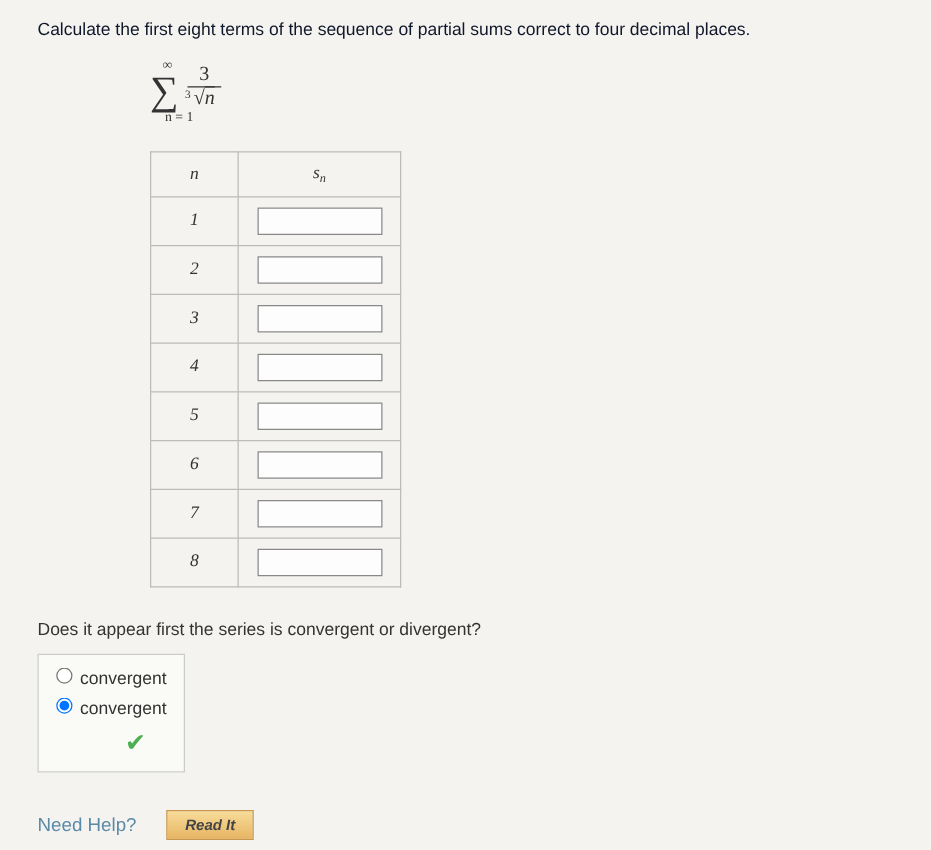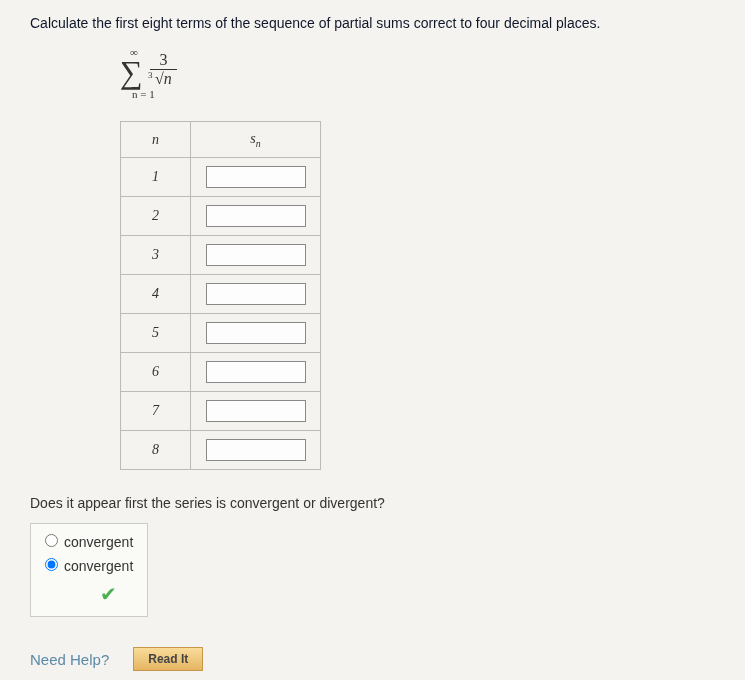--- a/index.html
+++ b/index.html
@@ -125,20 +125,21 @@
       font-size: 15px;
     }
     .read-it-btn {
       background: linear-gradient(#f8dc9a, #e6b563);
       border: 1px solid #c9974a;
       padding: 4px 14px;
       font-size: 12px;
       color: #444;
       cursor: pointer;
       font-weight: bold;
+      font-style: italic;
     }
     .subscript { font-size: 0.7em; vertical-align: sub; }
     input[type="radio"] { cursor: pointer; }
     label { cursor: pointer; }
   </style>
 </head>
 <body>
 
 
 

